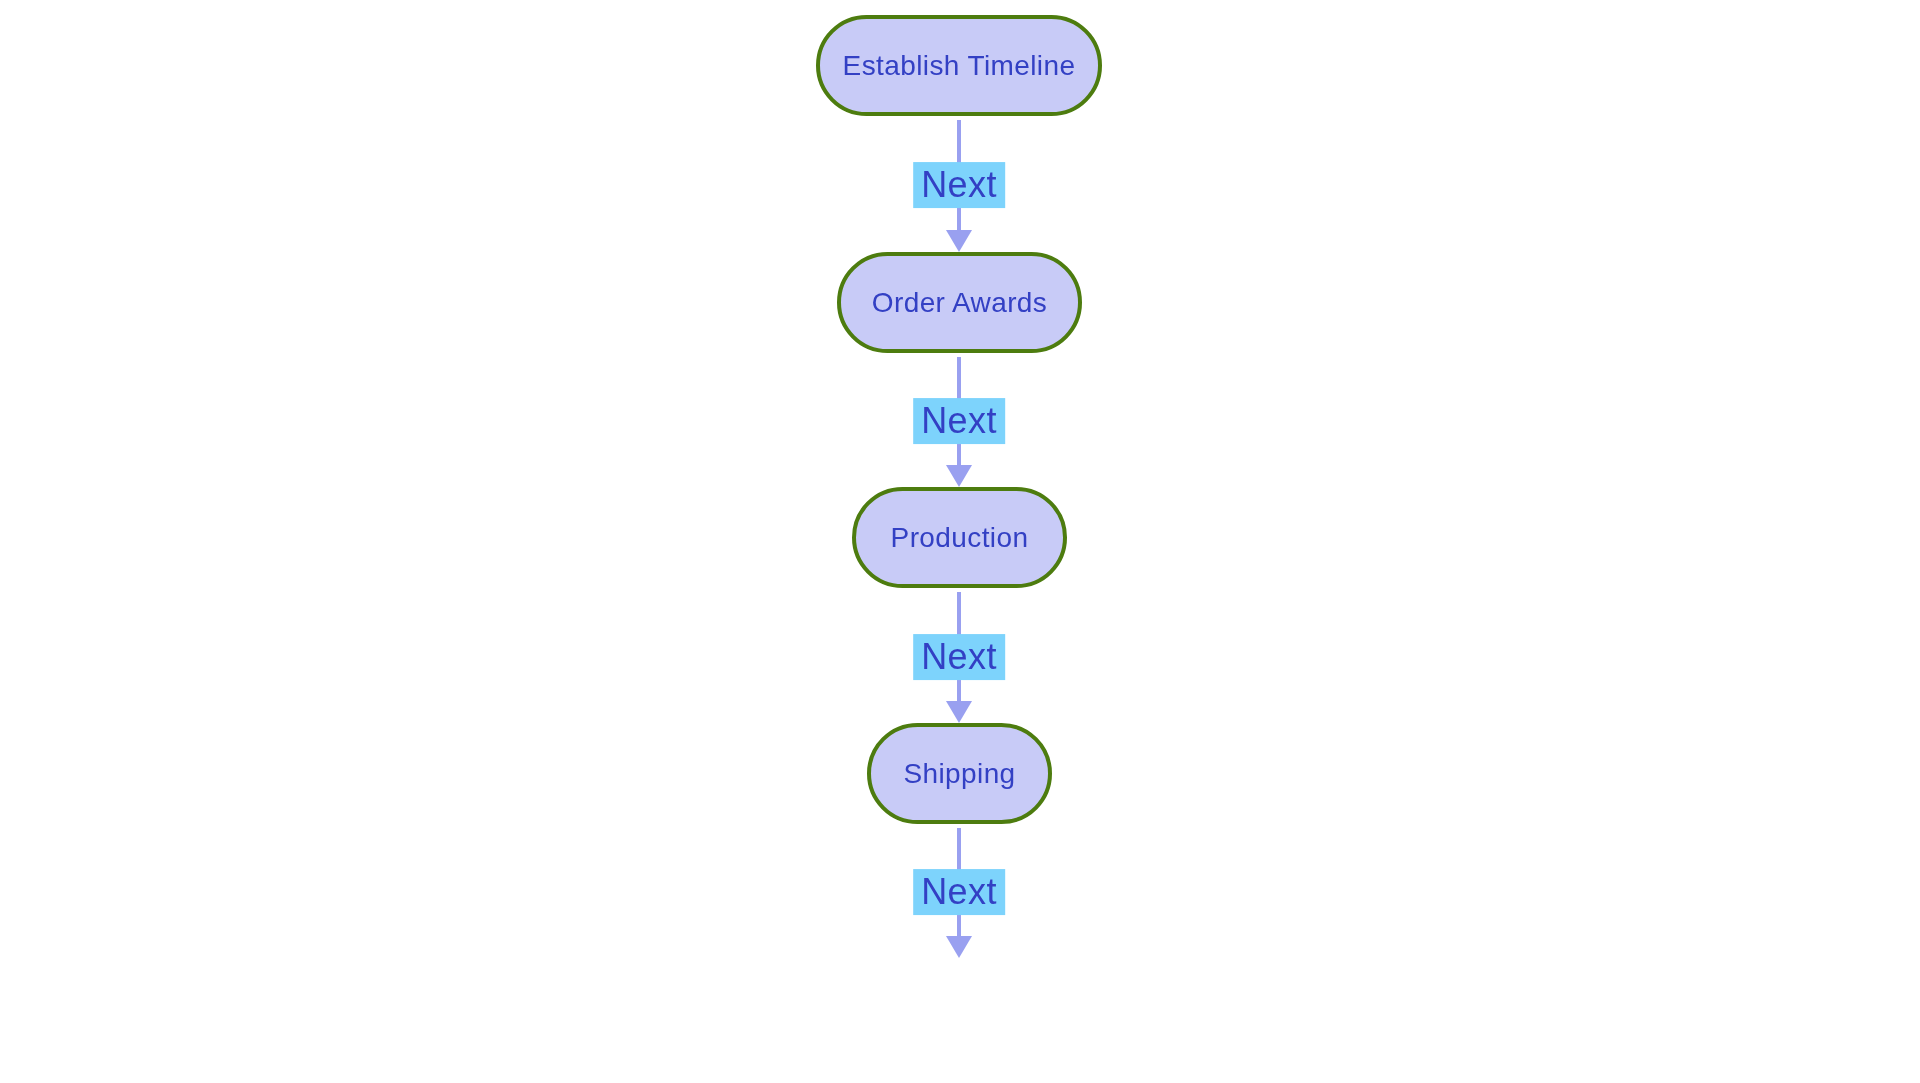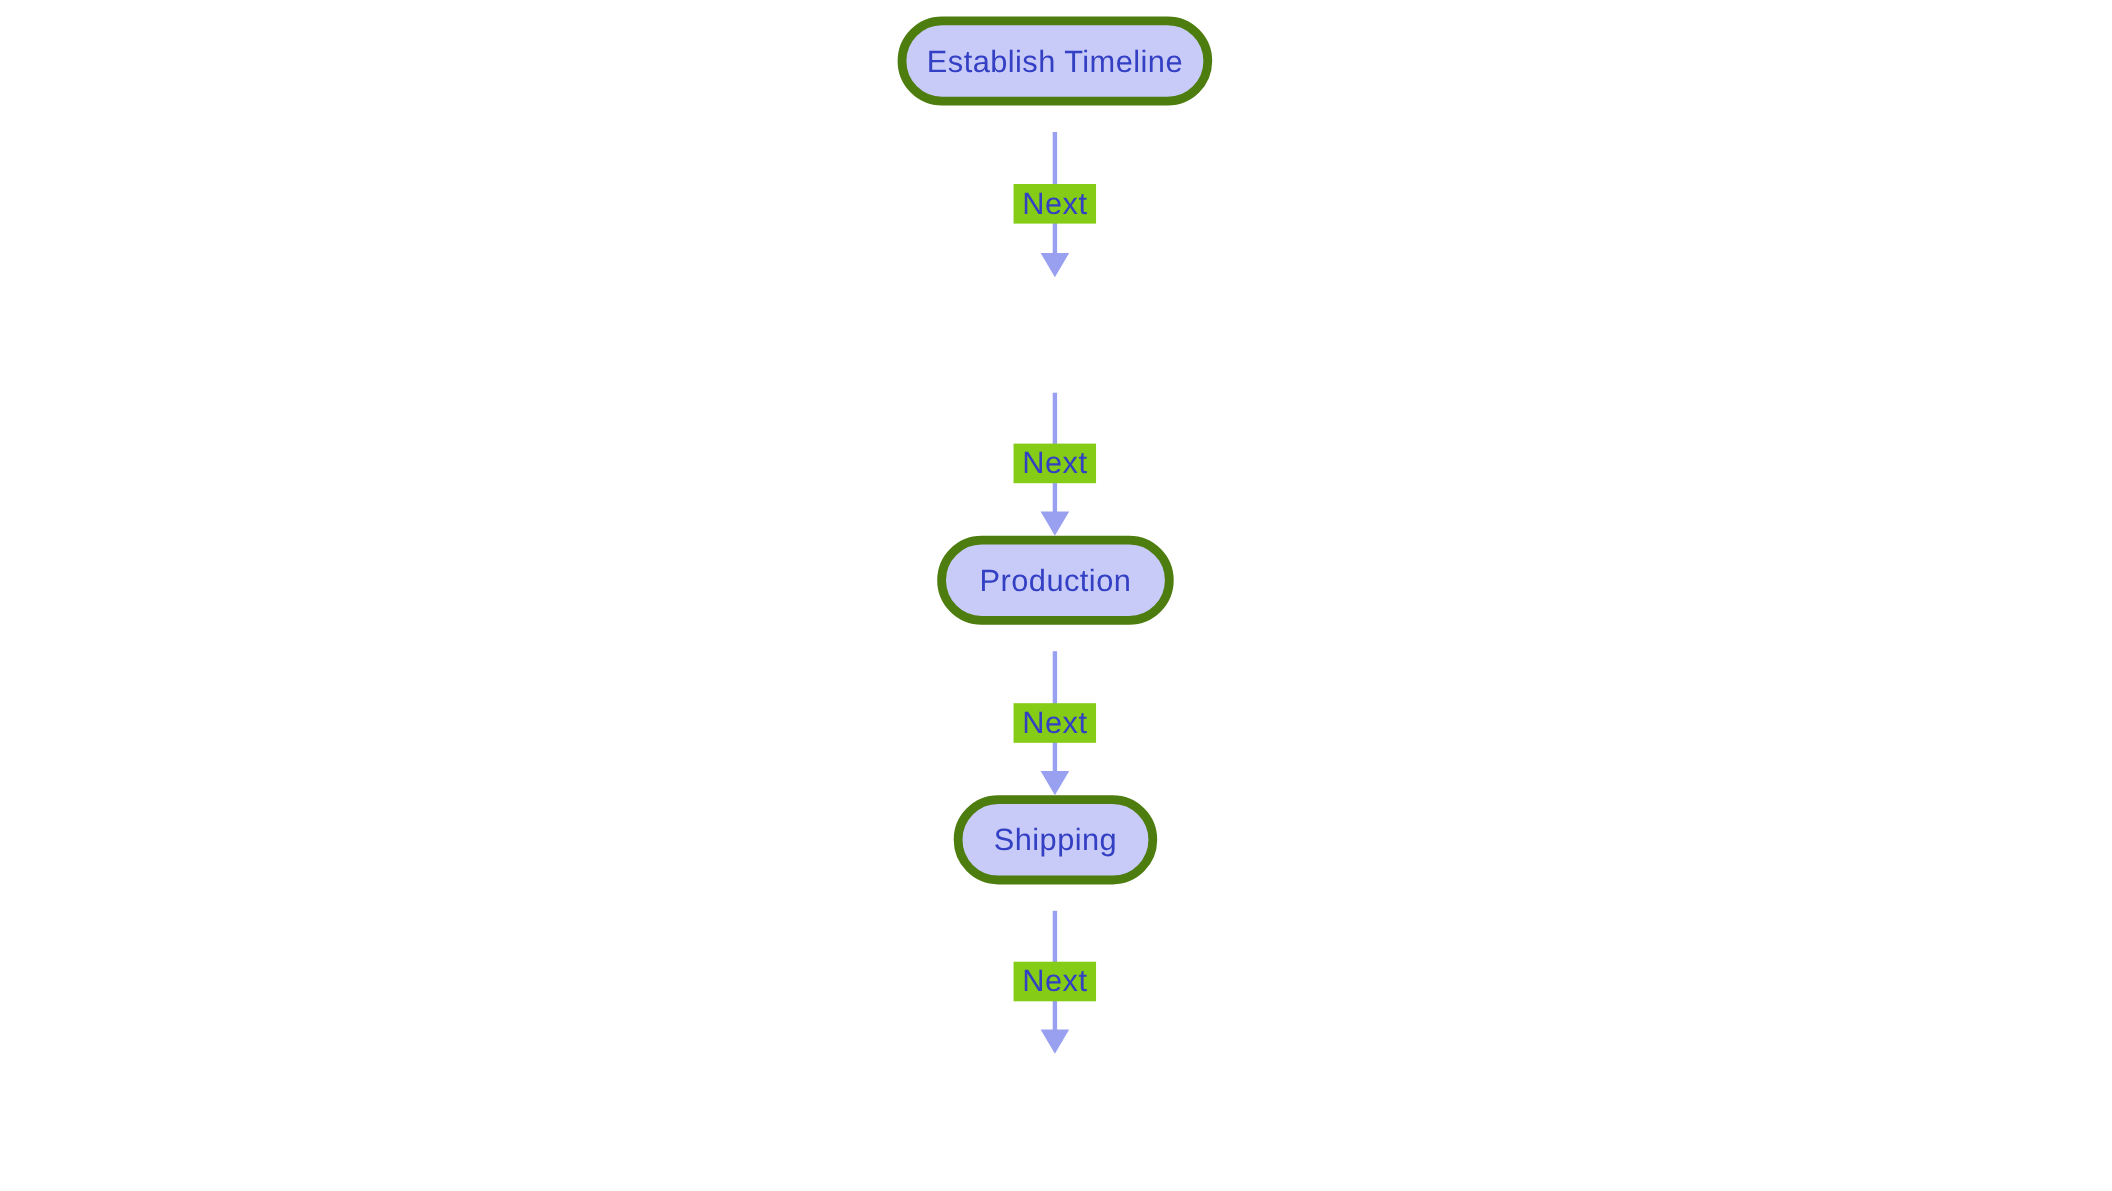--- a/index.html
+++ b/index.html
@@ -13,23 +13,23 @@
   }
   .canvas {
     position: relative;
     width: 1920px;
     height: 1083px;
     background: #ffffff;
   }
   .node {
     position: absolute;
     box-sizing: border-box;
-    height: 81px;
+    height: 101px;
     background: #c8cbf7;
-    border: 8px solid #4d7c0f;
+    border: 4px solid #4d7c0f;
     border-radius: 52px;
     display: flex;
     align-items: center;
     justify-content: center;
   }
   .node-label {
     color: #3340c4;
     font-size: 28px;
     letter-spacing: 0.4px;
     white-space: nowrap;
@@ -56,24 +56,24 @@
     height: 0;
     border-left: 13px solid transparent;
     border-right: 13px solid transparent;
     border-top: 22px solid #99a0f0;
   }
   .edge-label {
     position: absolute;
     left: 50%;
     top: 50%;
     transform: translate(-50%, -52%);
-    background: #84cc16;
+    background: #7dd3fc;
     padding: 2px 8px;
     color: #3340c4;
-    font-size: 28px;
+    font-size: 36px;
     letter-spacing: 0.4px;
     white-space: nowrap;
   }
   
   #node-0 { left: 816px; top: 15px;  width: 286px; }
   #node-1 { left: 837px; top: 252px; width: 245px; }
   #node-2 { left: 852px; top: 487px; width: 215px; }
   #node-3 { left: 867px; top: 723px; width: 185px; justify-content: center; }
   #node-4 { left: 872px; top: 958px; width: 175px; }
   
@@ -90,20 +90,23 @@
   <div class="node" id="node-0">
     <span class="node-label">Establish Timeline</span>
   </div>
 
   <div class="connector" id="conn-0">
     <div class="connector-line"></div>
     <div class="arrowhead"></div>
     <div class="edge-label">Next</div>
   </div>
 
+  <div class="node" id="node-1">
+    <span class="node-label">Order Awards</span>
+  </div>
 
   <div class="connector" id="conn-1">
     <div class="connector-line"></div>
     <div class="arrowhead"></div>
     <div class="edge-label">Next</div>
   </div>
 
   <div class="node" id="node-2">
     <span class="node-label">Production</span>
   </div>

